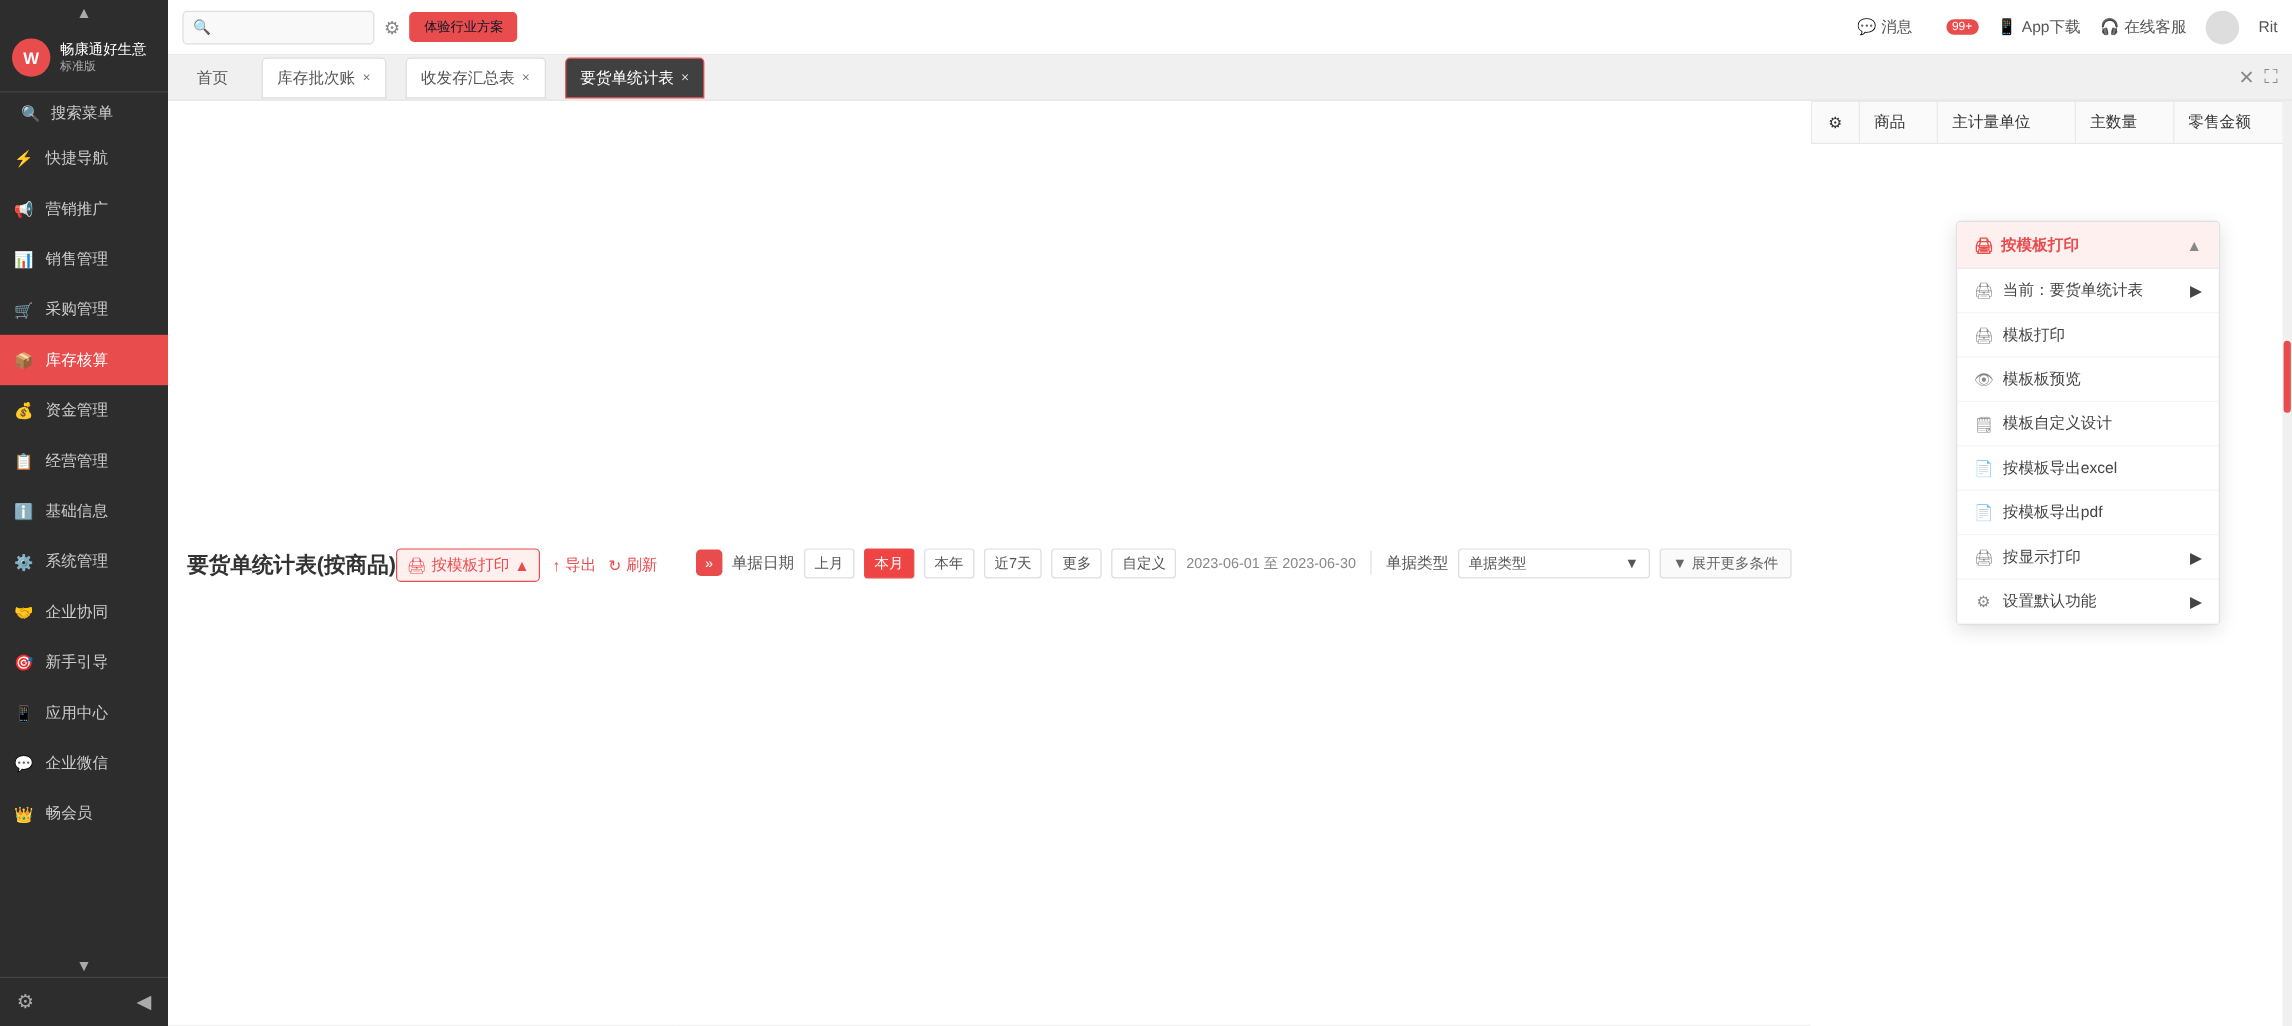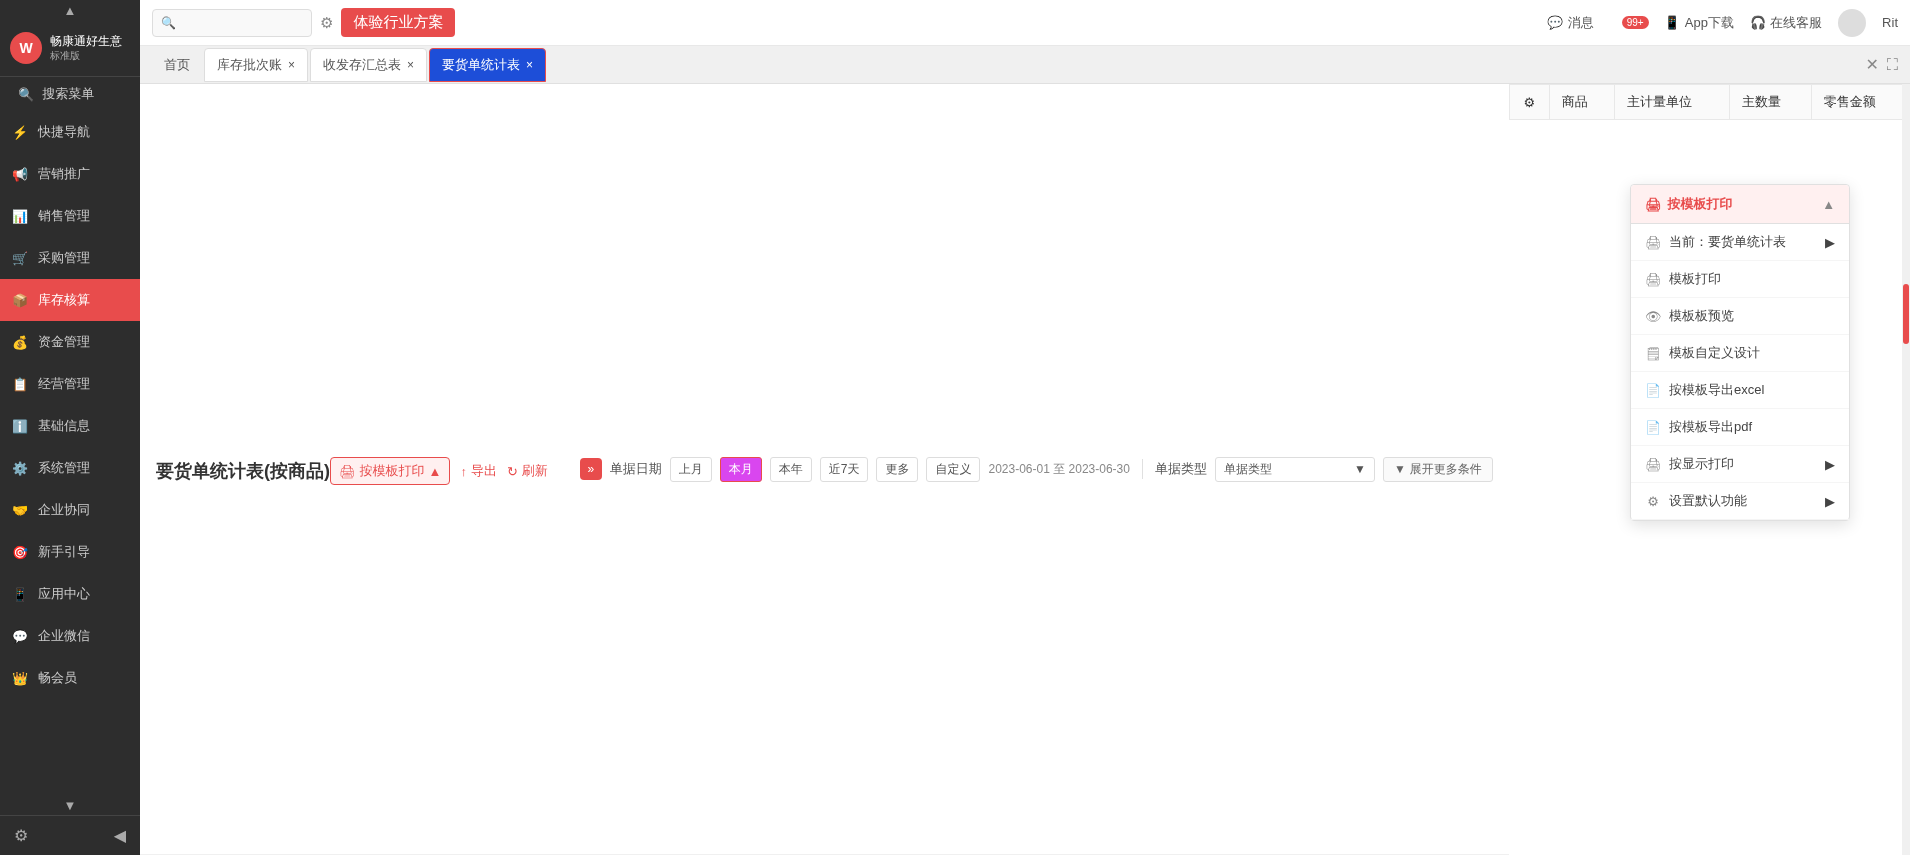--- a/index.html
+++ b/index.html
@@ -88,26 +88,26 @@
       border-radius: 4px;
       background: #f9f9f9;
       display: flex; align-items: center;
       padding: 0 8px;
       color: #bbb;
       font-size: 12px;
     }
     .topbar-gear { color: #888; cursor: pointer; font-size: 15px; }
     .topbar-trial-btn {
       background: #e84c4c;
-      color: #ffffff;
+      color: #0f172a;
       border: none;
       border-radius: 4px;
       padding: 5px 12px;
       cursor: pointer;
-      font-size: 15px;
+      font-size: 11px;
       white-space: nowrap;
     }
     .topbar-right { display: flex; align-items: center; gap: 16px; }
     .topbar-right-item { display: flex; align-items: center; gap: 4px; color: #555; cursor: pointer; font-size: 13px; }
     .badge {
       background: #e84c4c;
       color: white;
       border-radius: 10px;
       padding: 1px 5px;
       font-size: 10px;
@@ -122,41 +122,42 @@
     }
 
     
     .tabbar {
       background: #f0f0f0;
       display: flex;
       align-items: center;
       padding: 12px 12px;
       height: 38px;
       border-bottom: 1px solid #e0e0e0;
-      gap: 2px;
+      gap: 16px;
+      font-family: Liberation Serif, serif;
     }
     .tab-home {
       color: #555;
       padding: 6px 12px;
       cursor: pointer;
       font-size: 13px;
     }
     .tab-item {
       display: flex; align-items: center; gap: 6px;
       background: white;
       border: 1px solid #ddd;
       border-radius: 4px 4px 0 0;
       padding: 5px 12px;
       cursor: pointer;
       font-size: 13px;
       color: #555;
       height: 34px;
     }
     .tab-item.active {
-      background: #1d4ed8;
+      background: #404040;
       color: white;
       border-color: #e84c4c;
     }
     .tab-item .tab-close { font-size: 12px; cursor: pointer; }
     .tabbar-right { margin-left: auto; display: flex; align-items: center; gap: 8px; }
     .tabbar-close-btn { font-size: 16px; color: #888; cursor: pointer; }
     .tabbar-expand-btn { font-size: 16px; color: #888; cursor: pointer; }
 
     
     .content-area {
@@ -214,21 +215,21 @@
     .date-btn {
       padding: 3px 8px;
       border: 1px solid #ddd;
       border-radius: 3px;
       font-size: 12px;
       cursor: pointer;
       background: white;
       color: #555;
     }
     .date-btn.active {
-      background: #d946ef;
+      background: #ef4444;
       color: white;
       border-color: #e84c4c;
     }
     .date-range { font-size: 12px; color: #888; }
     .filter-separator { width: 1px; height: 20px; background: #e0e0e0; margin: 0 4px; }
     .filter-select {
       display: flex; align-items: center; gap: 4px;
       border: 1px solid #ddd;
       border-radius: 3px;
       padding: 3px 8px;

